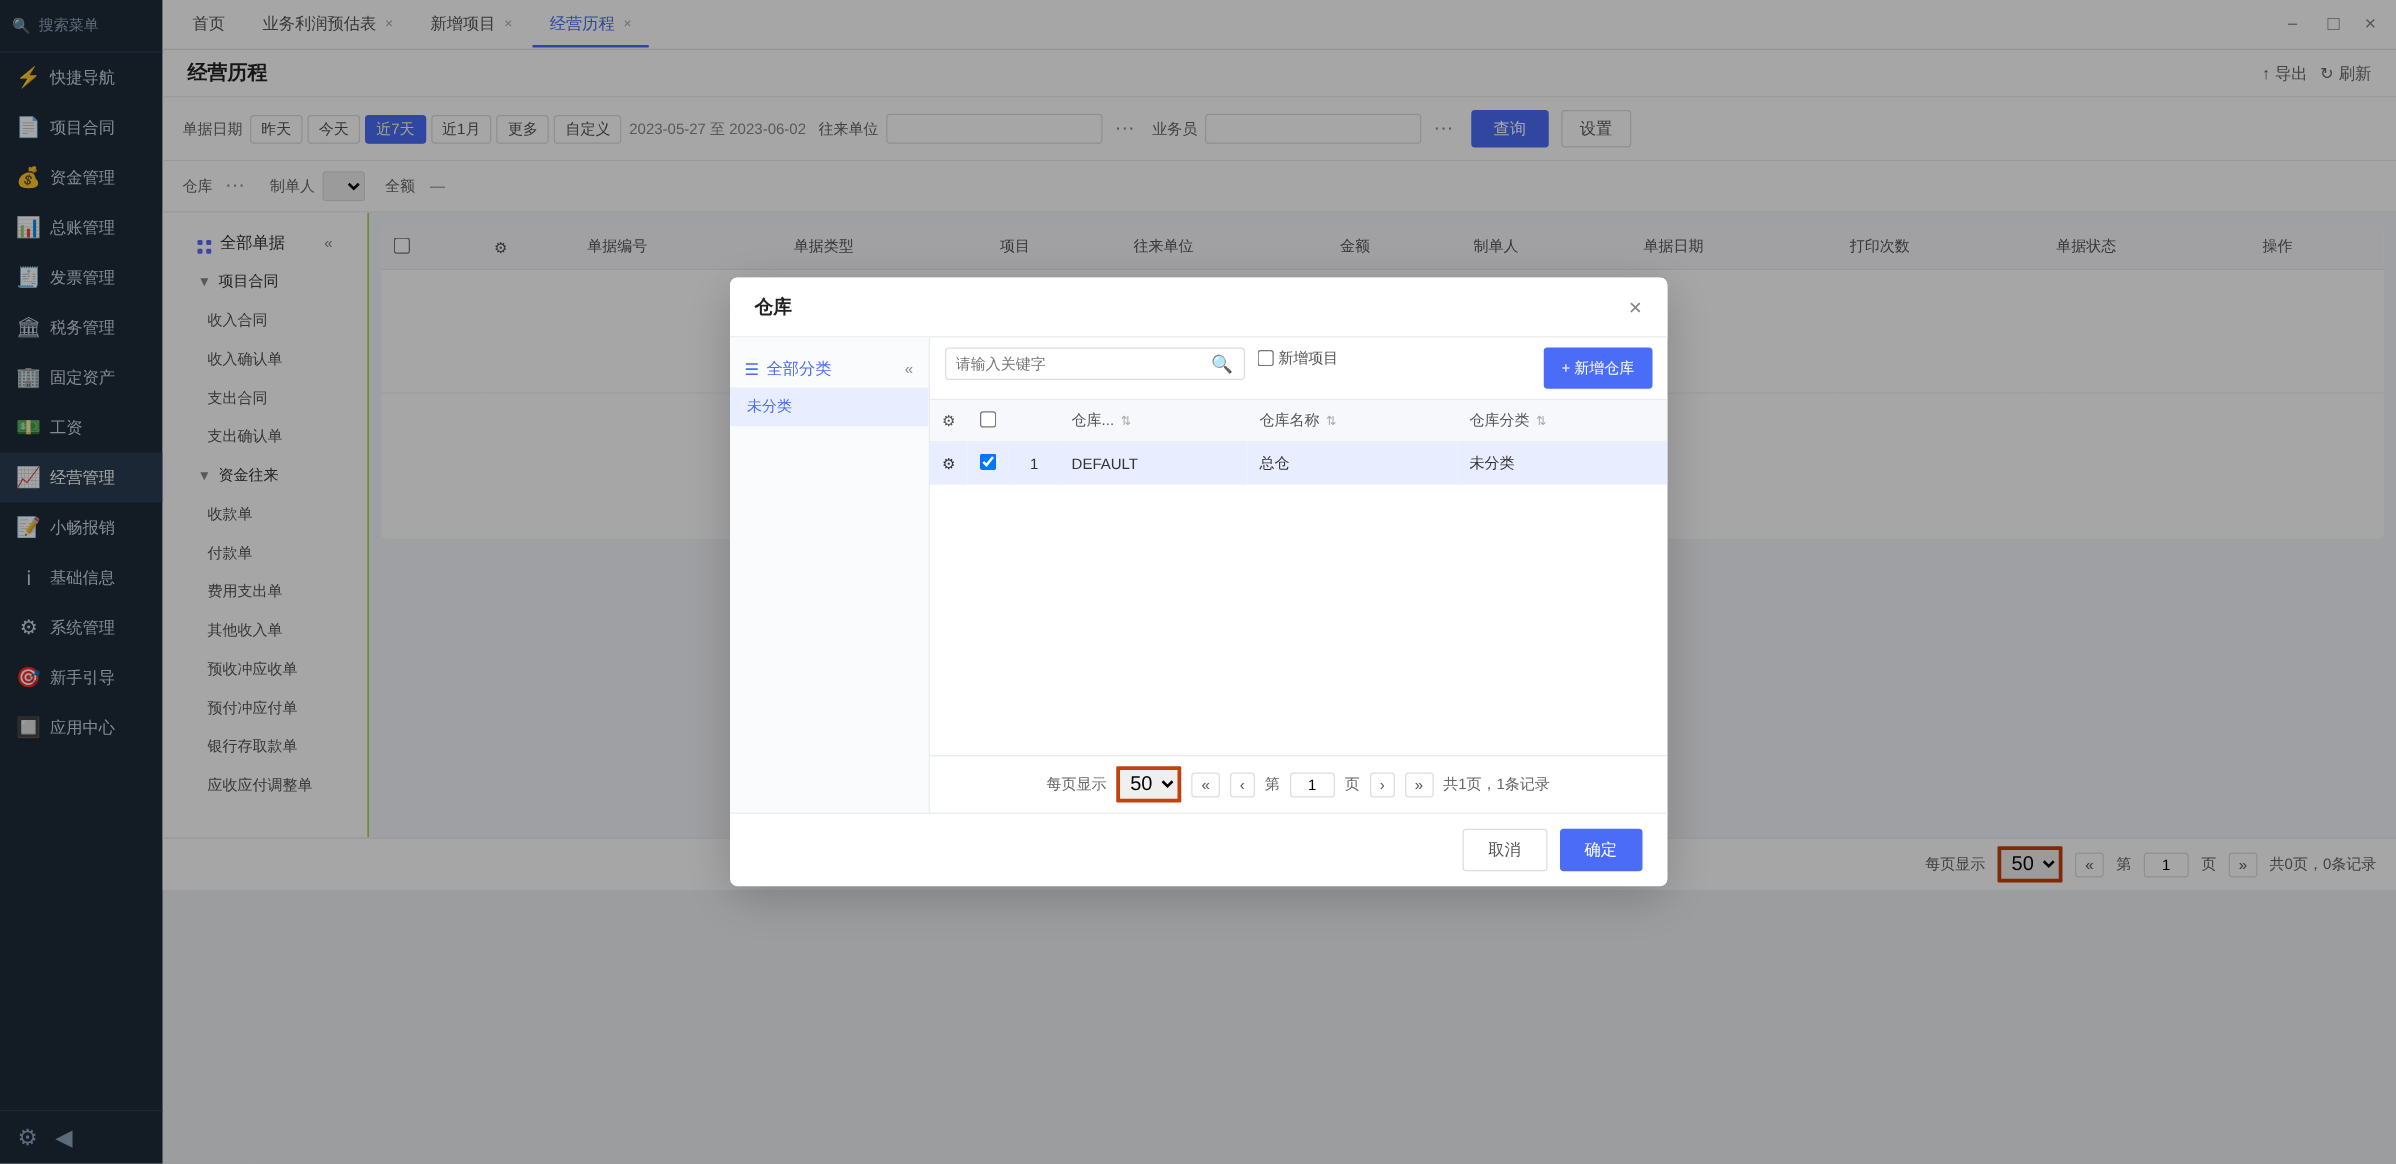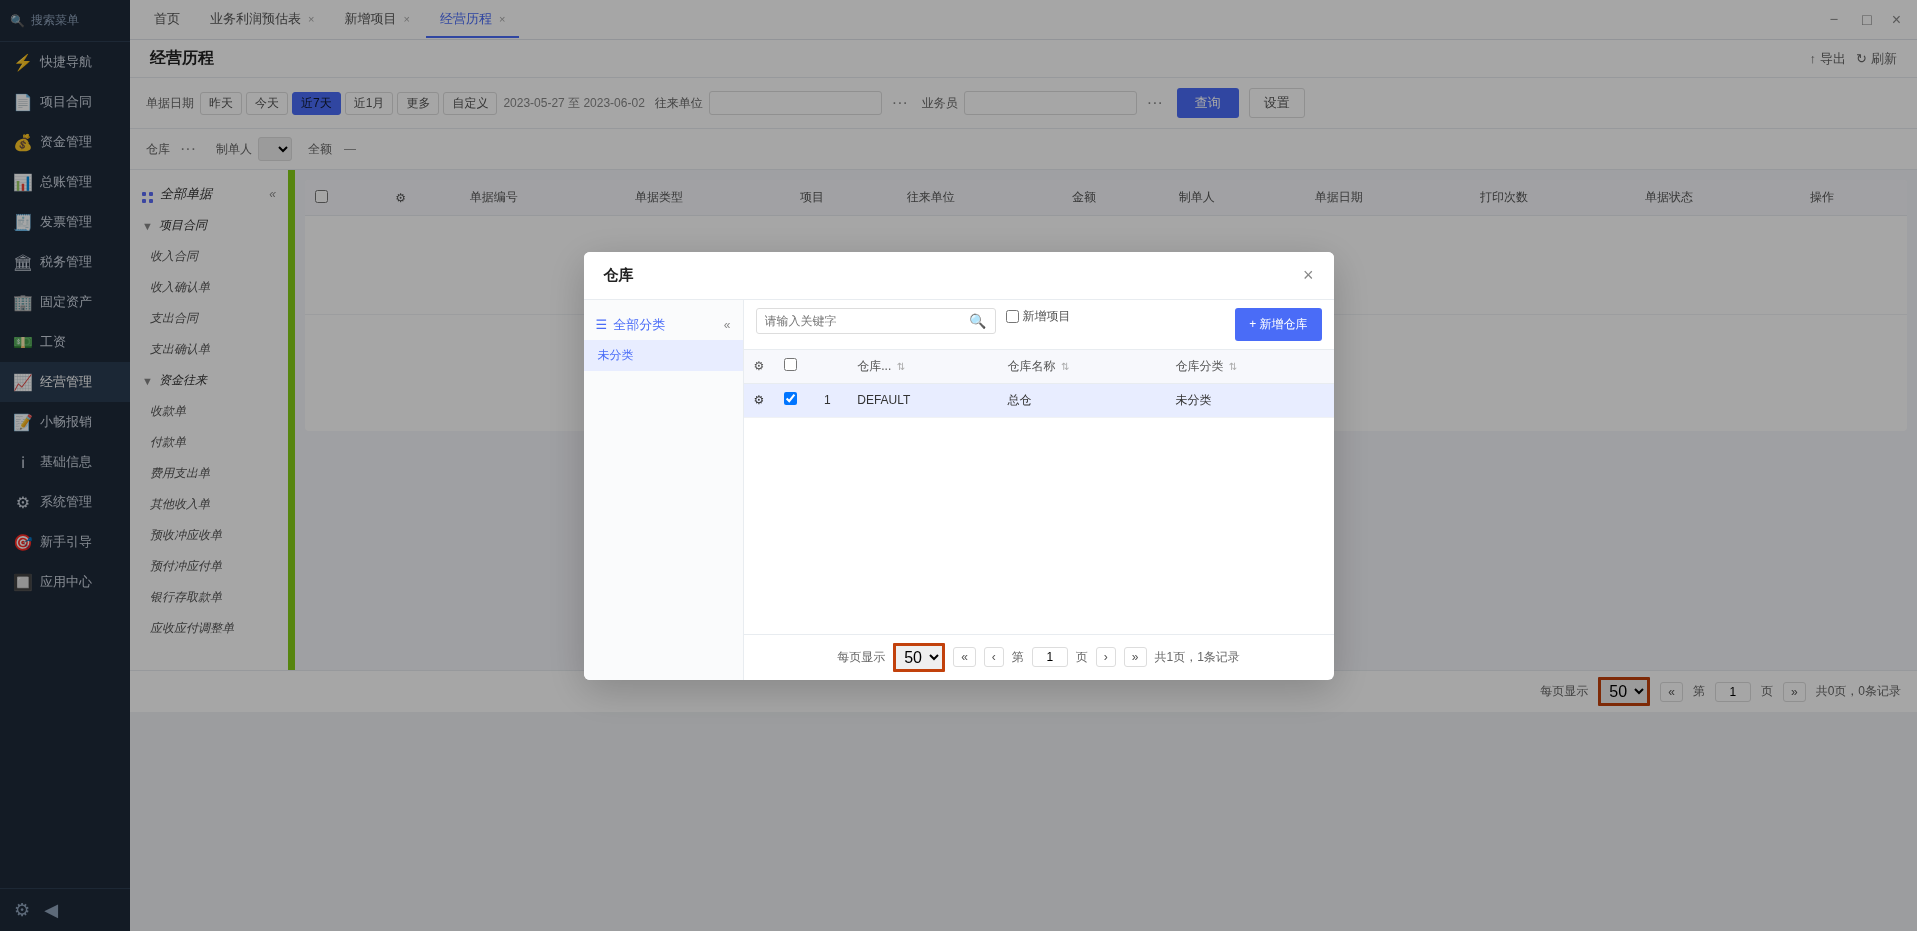--- a/index.html
+++ b/index.html
@@ -29,37 +29,37 @@
     .page-title { font-size: 16px; font-weight: 600; color: #222; }
     .header-actions { display: flex; gap: 10px; }
     .header-btn { background: none; border: none; color: #666; cursor: pointer; font-size: 13px; display: flex; align-items: center; gap: 4px; }
 
     
     .filter-bar { background: #fff; padding: 10px 16px; display: flex; flex-wrap: wrap; gap: 10px; align-items: center; border-bottom: 1px solid #e8ecf0; }
     .filter-group { display: flex; align-items: center; gap: 6px; }
     .filter-label { color: #666; font-size: 12px; white-space: nowrap; }
     .date-btns { display: flex; gap: 4px; }
     .date-btn { padding: 2px 8px; font-size: 12px; border: 1px solid #ddd; border-radius: 3px; cursor: pointer; background: #fff; color: #555; }
-    .date-btn.active { background: #4a6cf7; color: #0f172a; border-color: #4a6cf7; }
+    .date-btn.active { background: #4a6cf7; color: #fef9c3; border-color: #4a6cf7; }
     .date-range { font-size: 12px; color: #888; }
     .filter-input { border: 1px solid #ddd; border-radius: 3px; padding: 4px 8px; font-size: 12px; min-width: 140px; }
     .dots-btn { color: #888; font-size: 16px; cursor: pointer; padding: 0 4px; }
     .query-btn { background: #4a6cf7; color: #fff; border: none; border-radius: 3px; padding: 6px 18px; cursor: pointer; font-size: 13px; text-align: center; }
     .set-btn { background: #fff; color: #555; border: 1px solid #ddd; border-radius: 3px; padding: 5px 14px; cursor: pointer; font-size: 13px; }
 
     
     .sub-filter { background: #fff; padding: 8px 16px; display: flex; gap: 16px; align-items: center; border-bottom: 1px solid #e8ecf0; }
     .sub-filter-item { display: flex; align-items: center; gap: 6px; font-size: 12px; color: #666; }
     .sub-select { border: 1px solid #ddd; border-radius: 3px; padding: 3px 6px; font-size: 12px; }
 
     
     .content-area { flex: 1; display: flex; overflow: hidden; background: #f5f6fa; }
 
     
-    .left-panel { width: 165px; background: #fff; border-right: 7px solid #84cc16; padding: 8px 0; flex-shrink: 0; overflow-y: auto; font-style: italic; }
+    .left-panel { width: 165px; background: #fff; border-right: 1px solid #84cc16; padding: 8px 16px; flex-shrink: 0; overflow-y: auto; }
     .left-panel-header { display: flex; align-items: center; gap: 6px; padding: 6px 12px; font-size: 13px; color: #333; cursor: pointer; }
     .collapse-btn { color: #888; font-size: 12px; cursor: pointer; margin-left: auto; }
     .left-panel-item { padding: 7px 12px 7px 20px; font-size: 12px; color: #555; cursor: pointer; display: flex; align-items: center; gap: 6px; }
     .left-panel-group { padding: 7px 12px; font-size: 12px; color: #333; cursor: pointer; display: flex; align-items: center; gap: 6px; }
     .tree-icon { font-size: 11px; color: #888; }
     .icon-grid { display: inline-grid; grid-template-columns: 1fr 1fr; gap: 1px; width: 12px; height: 12px; }
     .icon-grid-dot { background: #5b6cf7; width: 4px; height: 4px; border-radius: 1px; }
 
     
     .table-area { flex: 1; overflow: auto; padding: 10px; }
@@ -461,14 +461,18 @@
           <span>第</span>
           <input class="page-num-input" value="1" style="">
           <span>页</span>
           <button class="page-nav-btn">›</button>
           <button class="page-nav-btn">»</button>
           <span>共1页，1条记录</span>
         </div>
       </div>
     </div>
 
+    <div class="modal-footer">
+      <button class="cancel-btn">取消</button>
+      <button class="confirm-btn">确定</button>
+    </div>
   </div>
 </div>
 
 </body></html>

